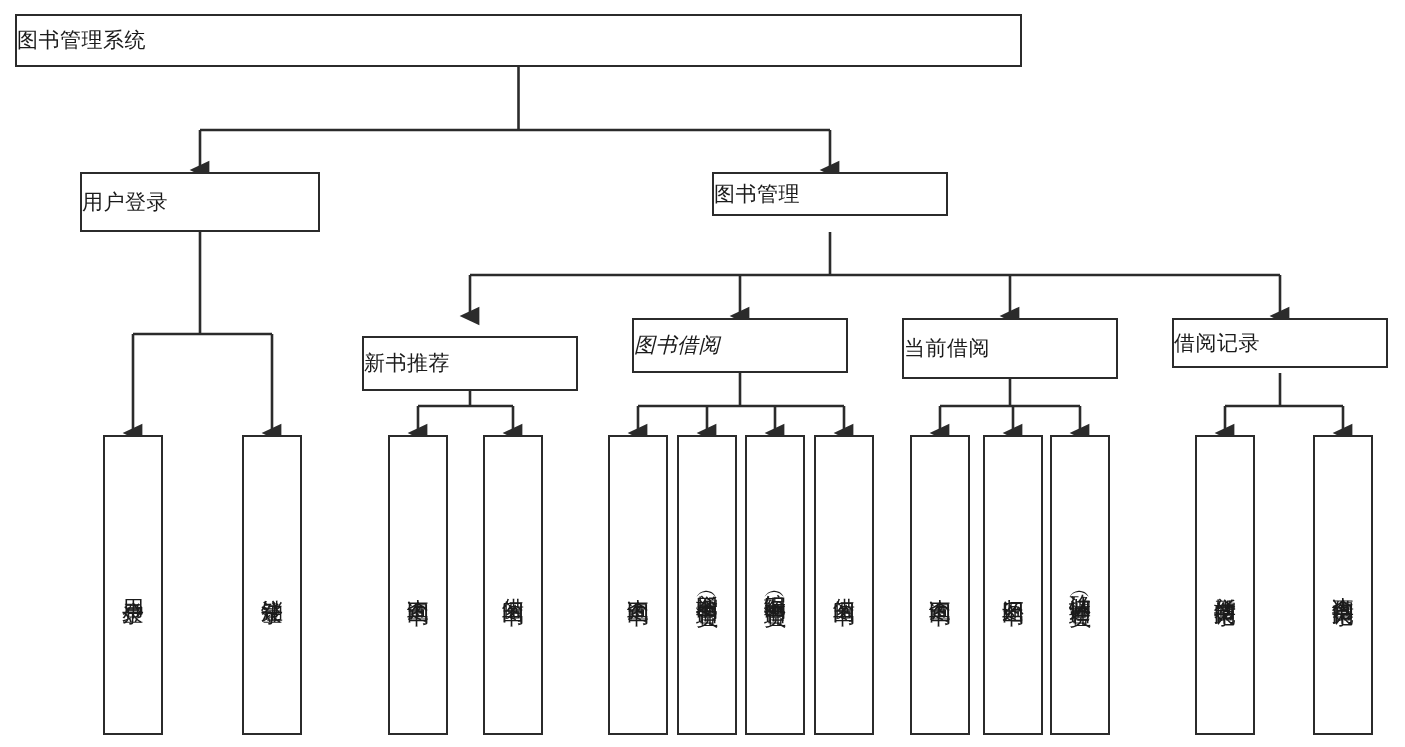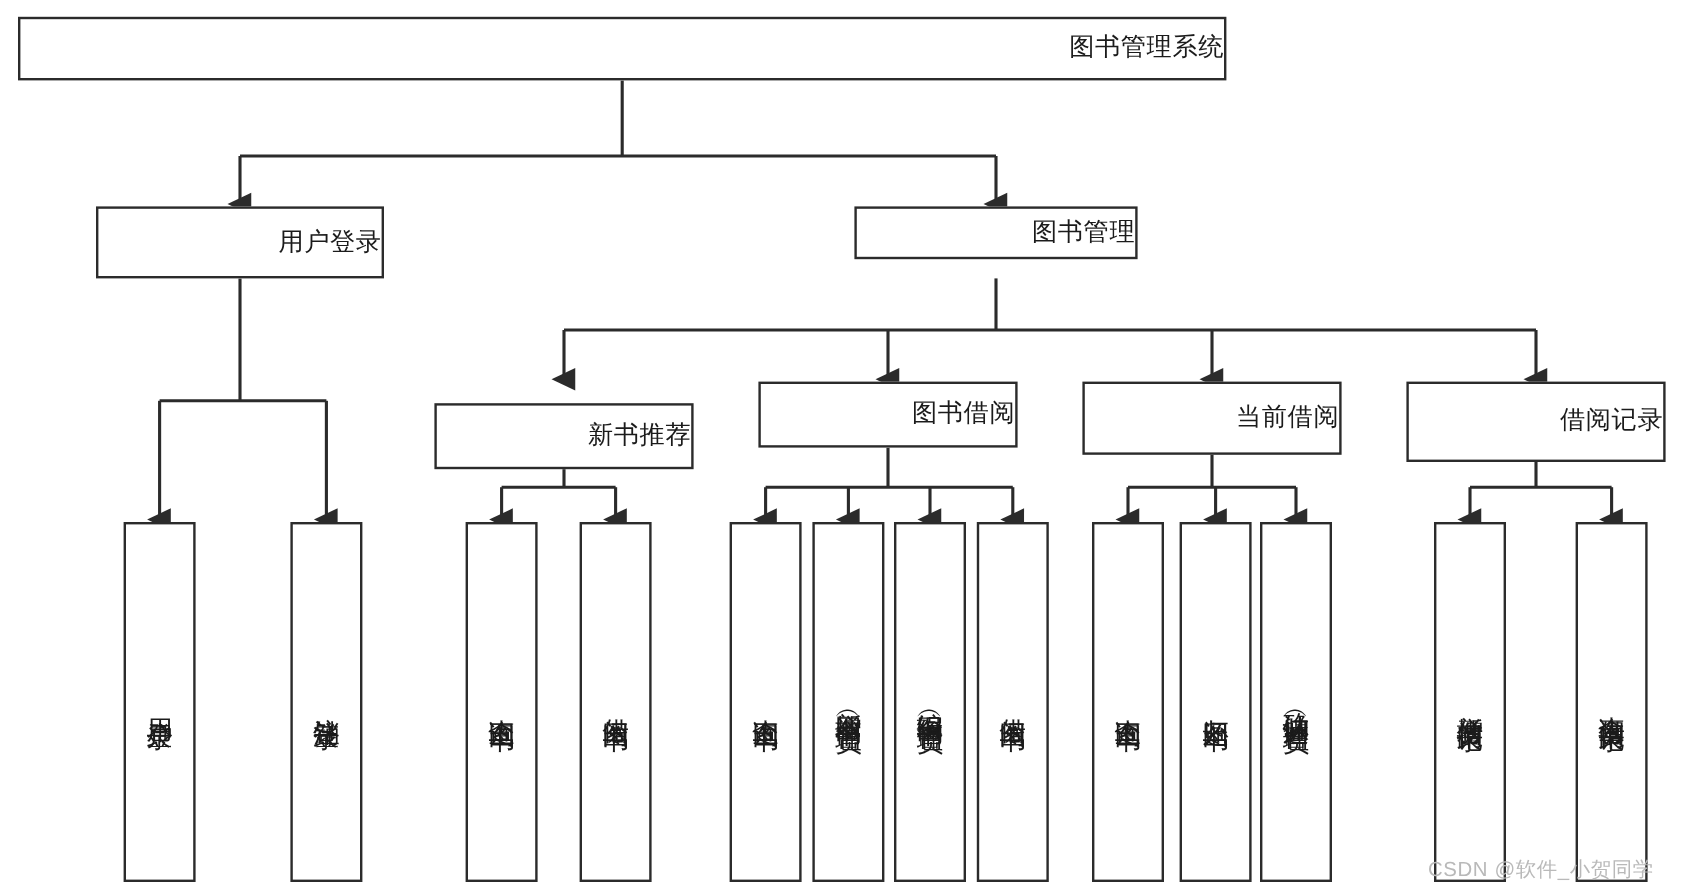--- a/index.html
+++ b/index.html
@@ -23,21 +23,21 @@
     height: 747px;
     pointer-events: none;
   }
   .node {
     position: absolute;
     box-sizing: border-box;
     border: 2px solid #2b2b2b;
     background: #ffffff;
     display: flex;
     align-items: center;
-    justify-content: flex-end;
+    justify-content: flex-start;
     color: #1b1b1b;
   }
   .node .lbl {
     display: block;
     text-align: center;
     line-height: 1.18;
     white-space: nowrap;
   }
   .node.horiz .lbl {
     font-size: 21px;
@@ -119,27 +119,27 @@
       </div>
       <div class="node horiz" style="left: 80px; top: 172px; width: 240px; height: 60px;">
         <span class="lbl">用户登录</span>
       </div>
       <div class="node horiz" style="left: 712px; top: 172px; width: 236px; height: 44px;">
         <span class="lbl">图书管理</span>
       </div>
       <div class="node horiz" style="left: 362px; top: 336px; width: 216px; height: 55px;">
         <span class="lbl">新书推荐</span>
       </div>
-      <div class="node horiz" style="left: 632px; top: 318px; width: 216px; height: 55px;">
+      <div class="node horiz" style="left: 632px; top: 318px; width: 216px; height: 55px; font-style: italic;">
         <span class="lbl">图书借阅</span>
       </div>
       <div class="node horiz" style="left: 902px; top: 318px; width: 216px; height: 61px;">
         <span class="lbl">当前借阅</span>
       </div>
-      <div class="node horiz" style="left: 1172px; top: 318px; width: 216px; height: 67px;">
+      <div class="node horiz" style="left: 1172px; top: 318px; width: 216px; height: 50px;">
         <span class="lbl">借阅记录</span>
       </div>
       <div class="node vert" style="left: 103px; top: 435px; width: 60px; height: 300px;">
         <span class="lbl">用户登录</span>
       </div>
       <div class="node vert" style="left: 242px; top: 435px; width: 60px; height: 300px;">
         <span class="lbl">注销登录</span>
       </div>
       <div class="node vert" style="left: 388px; top: 435px; width: 60px; height: 300px;">
         <span class="lbl">查询图书</span>
@@ -169,14 +169,13 @@
         <span class="lbl">确认归还（管理员）</span>
       </div>
       <div class="node vert" style="left: 1195px; top: 435px; width: 60px; height: 300px;">
         <span class="lbl">新增借阅记录</span>
       </div>
       <div class="node vert" style="left: 1313px; top: 435px; width: 60px; height: 300px;">
         <span class="lbl">查询借阅记录</span>
       </div>
     </div>
 
-  <div id="watermark">CSDN @软件_小贺同学</div>
 </div>
 
 </body></html>

